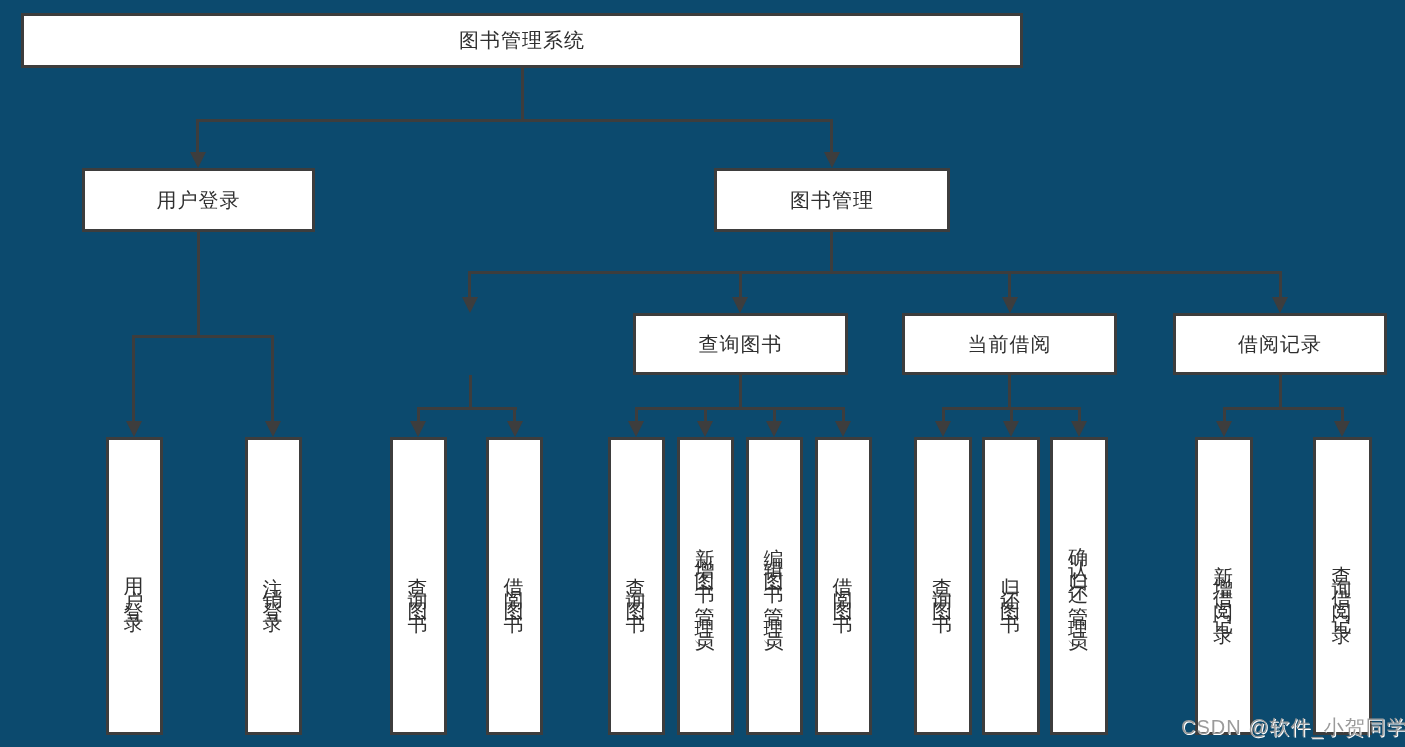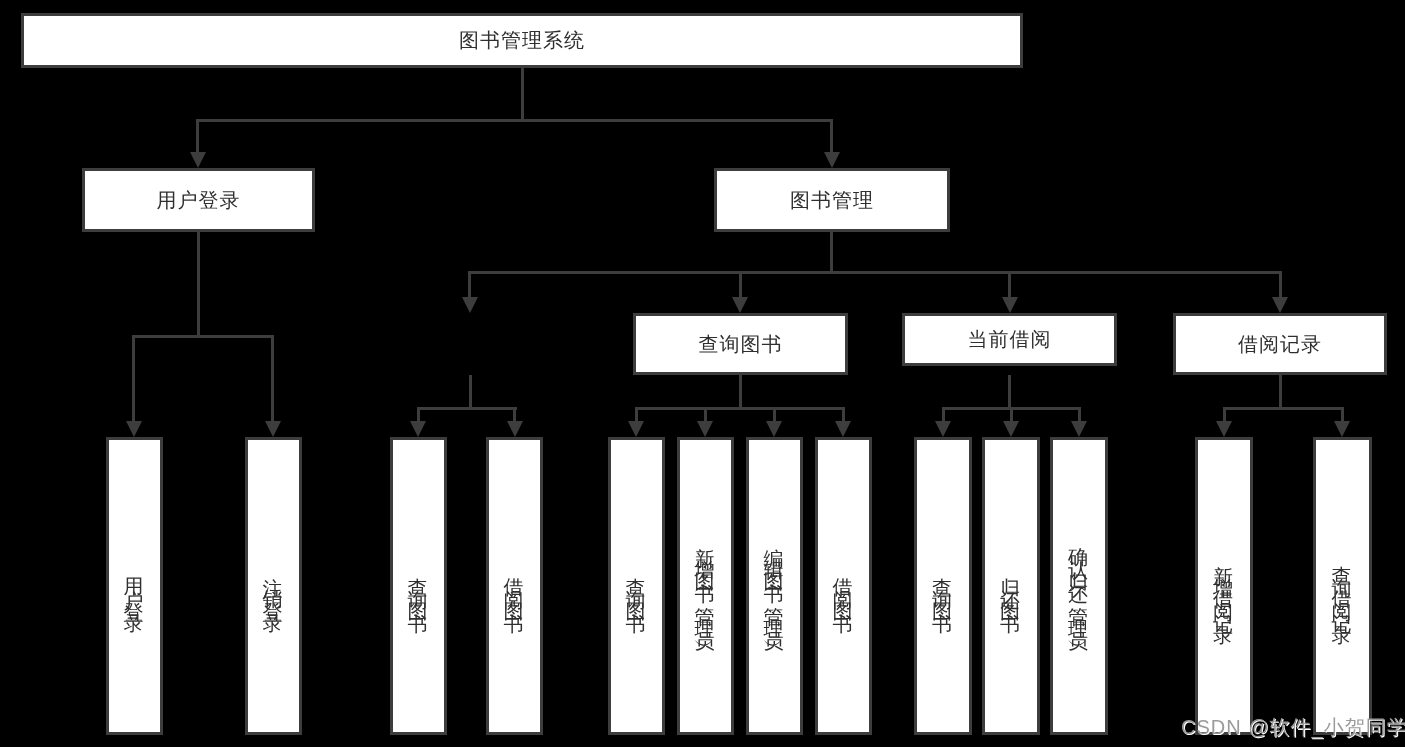--- a/index.html
+++ b/index.html
@@ -1,20 +1,20 @@
 <!DOCTYPE html>
 <html><head>
 <meta charset="utf-8">
 <style>
   html, body { margin: 0; padding: 0; background: #ffffff; }
   #canvas {
     position: relative;
     width: 1405px;
     height: 747px;
-    background: #000000;
+    background: #0c4a6e;
     font-family: "Liberation Sans", "DejaVu Sans", sans-serif;
     color: #2f2f2f;
     overflow: hidden;
   }
   .node {
     position: absolute;
     box-sizing: border-box;
     border: 3px solid #3d3d3d;
     background: #ffffff;
     display: flex;
@@ -89,21 +89,21 @@
   <div class="vl" style="left:739px; top:271px; height:28px;"></div>
   <div class="arrow" style="left:732px; top:297px;"></div>
   <div class="vl" style="left:1008px; top:271px; height:28px;"></div>
   <div class="arrow" style="left:1002px; top:297px;"></div>
   <div class="vl" style="left:1279px; top:271px; height:28px;"></div>
   <div class="arrow" style="left:1272px; top:297px;"></div>
 
   <div class="node" style="left:633px; top:313px; width:215px; height:62px;">
     <span>查询图书</span>
   </div>
-  <div class="node" style="left:902px; top:313px; width:215px; height:53px;">
+  <div class="node" style="left:902px; top:313px; width:215px; height:62px;">
     <span>当前借阅</span>
   </div>
   <div class="node" style="left:1173px; top:313px; width:214px; height:62px;">
     <span>借阅记录</span>
   </div>
 
   <div class="vl" style="left:469px; top:375px; height:34px;"></div>
   <div class="hl" style="left:417px; top:407px; width:100px;"></div>
   <div class="vl" style="left:417px; top:407px; height:16px;"></div>
   <div class="arrow" style="left:410px; top:421px;"></div>

